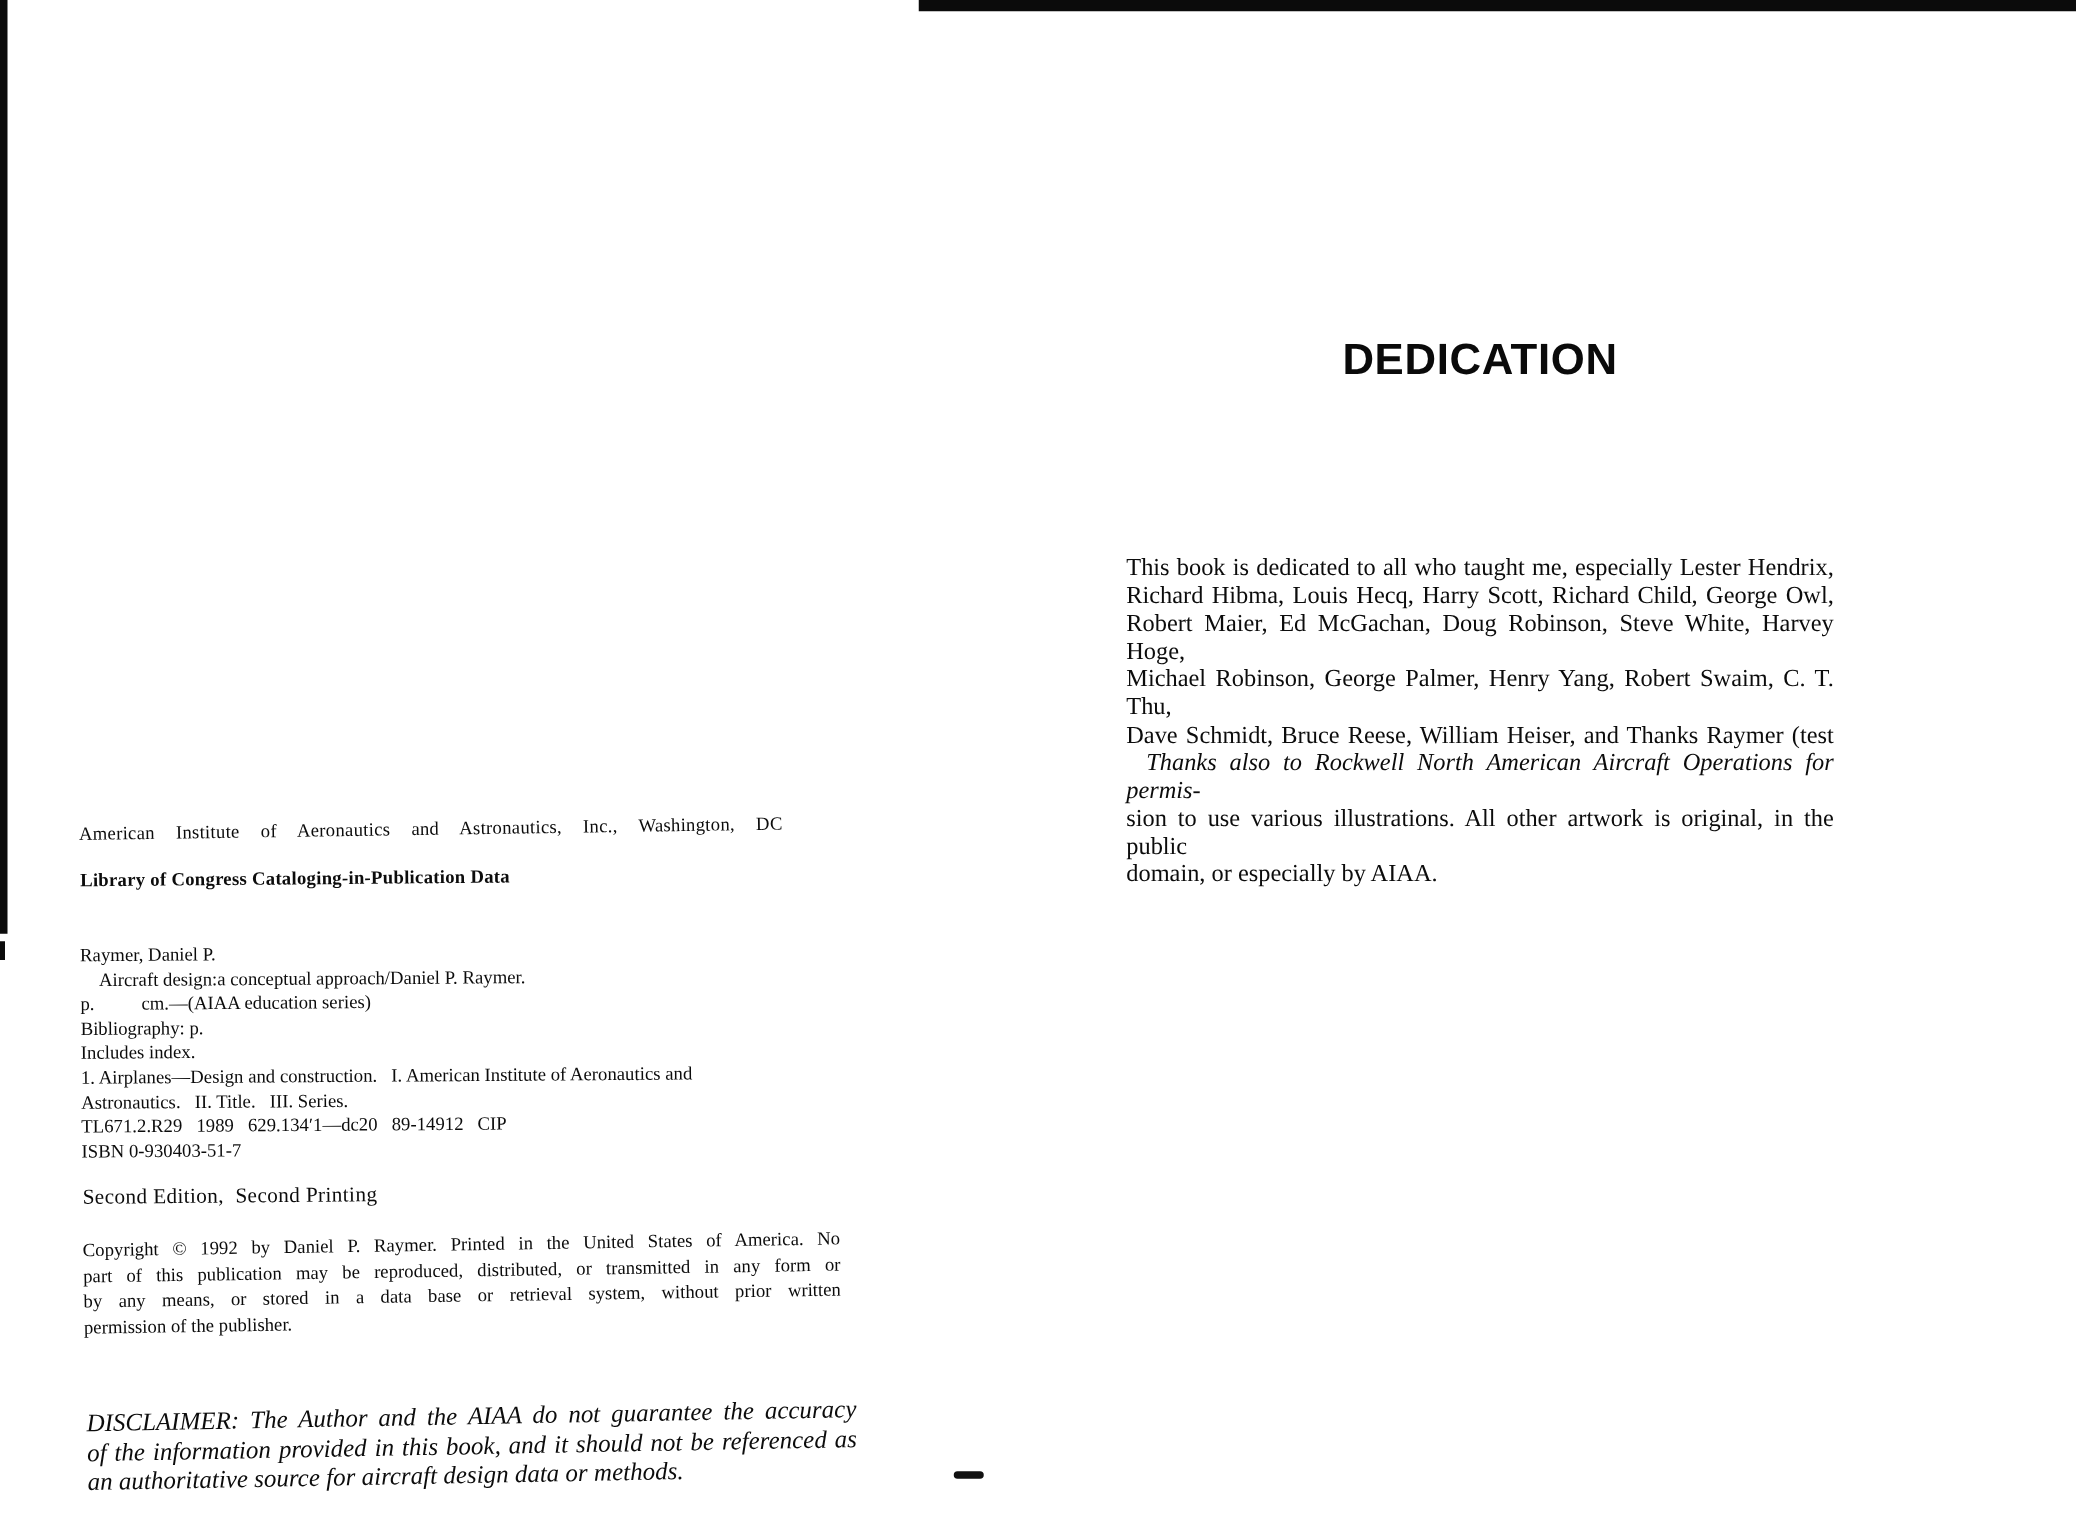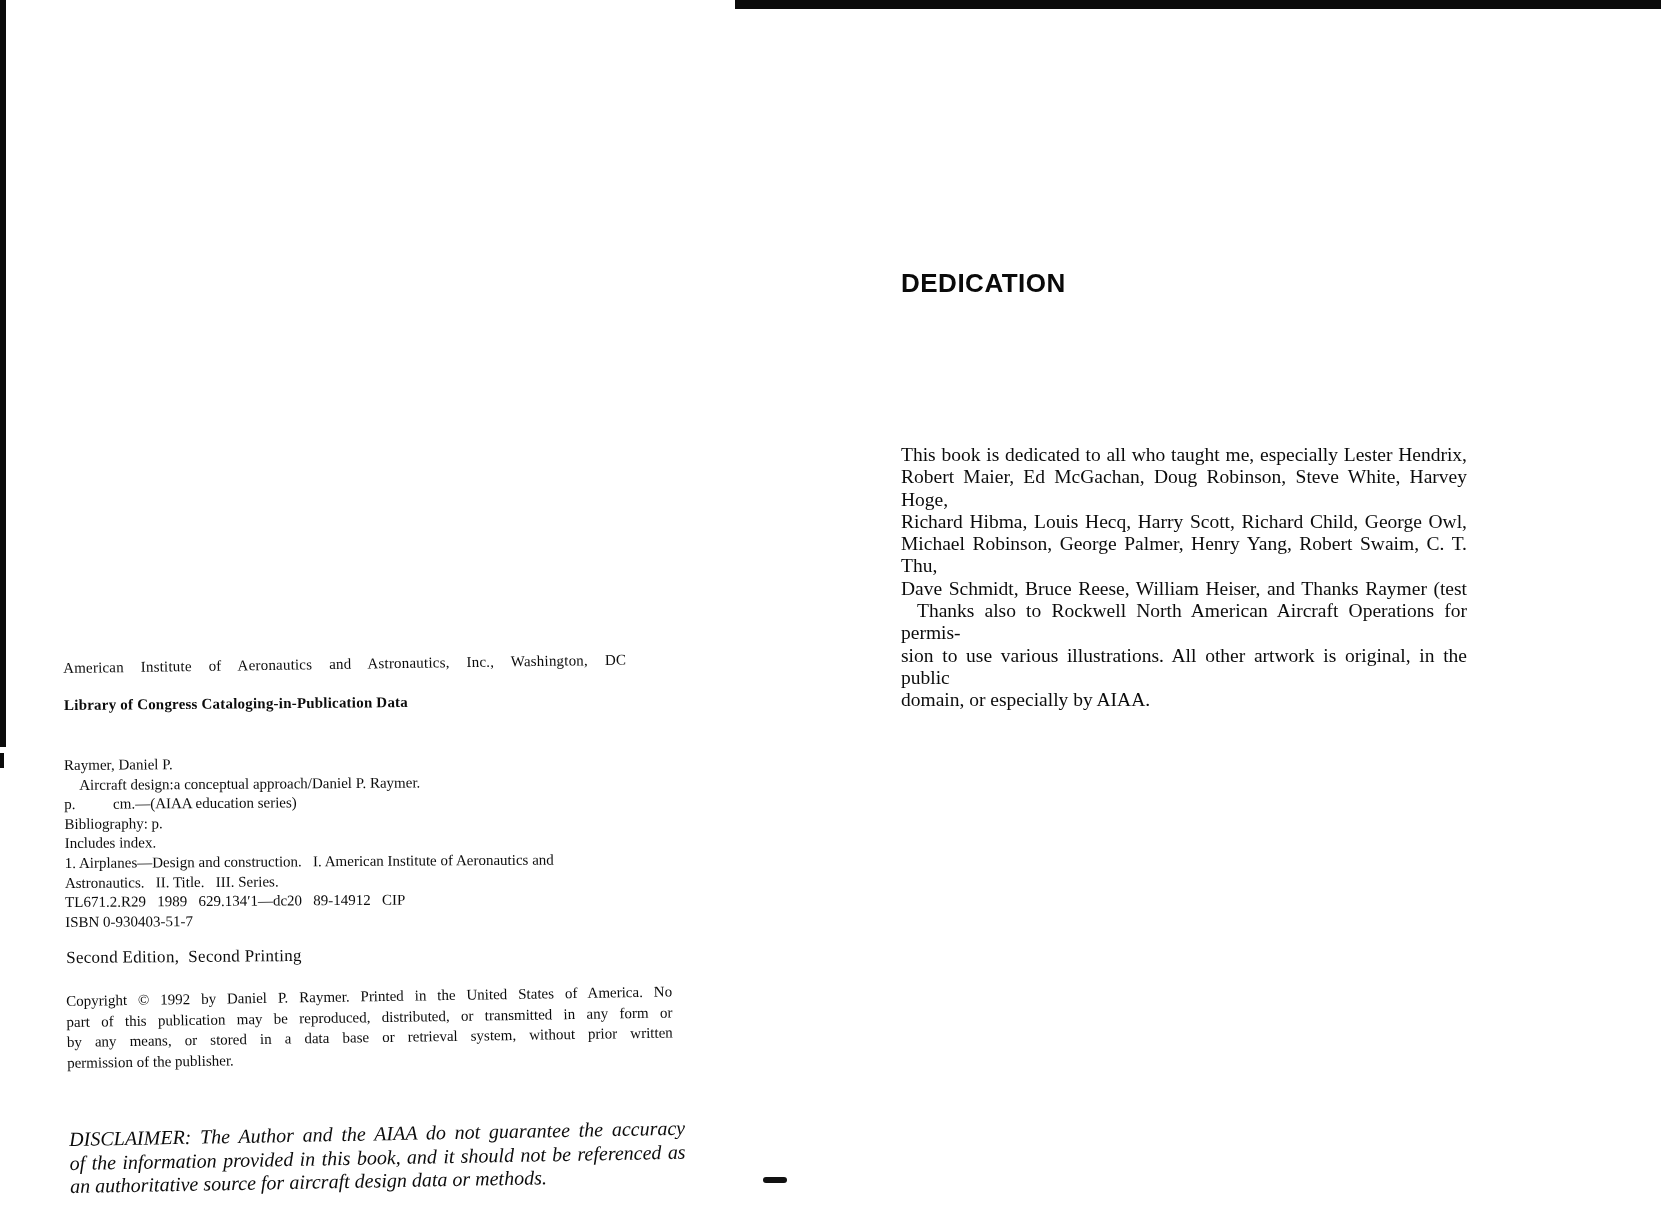--- a/index.html
+++ b/index.html
@@ -49,32 +49,32 @@
   }
   .disclaimer {
     position: absolute; left: 69px; top: 1128px; width: 616px;
     font-size: 20px; line-height: 23.5px; font-style: italic;
     transform: rotate(-1.05deg); transform-origin: left top;
   }
 
   
   .ded-heading {
     position: absolute; left: 901px; top: 268px; width: 566px; margin: 0;
-    text-align: left;
+    text-align: center;
     font-family: "Liberation Sans", "DejaVu Sans", sans-serif;
-    font-size: 26px; font-weight: 700; letter-spacing: 0.5px;
+    font-size: 35px; font-weight: 700; letter-spacing: 0.5px;
     color: #0a0a0a;
   }
   .ded-body {
     position: absolute; left: 901px; top: 444px; width: 566px;
     font-size: 19.5px; line-height: 22.3px;
   }
 
   .jl { text-align: justify; text-align-last: justify; }
-  .ind { text-indent: 16px; }
+  .ind { text-indent: 16px; font-style: italic; }
 </style>
 </head>
 <body>
 
 <div class="page">
 
   <div class="bar-left"></div>
   <div class="bar-left-tick"></div>
   <div class="bar-top"></div>
   <div class="dash-bottom"></div>
@@ -109,22 +109,22 @@
       <div class="jl">of the information provided in this book, and it should not be referenced as</div>
       <div>an authoritative source for aircraft design data or methods.</div>
     </div>
   </div>
 
   <div>
     <h1 class="ded-heading">DEDICATION</h1>
 
     <div class="ded-body">
       <div class="jl">This book is dedicated to all who taught me, especially Lester Hendrix,</div>
+      <div class="jl">Richard Hibma, Louis Hecq, Harry Scott, Richard Child, George Owl,</div>
       <div class="jl">Robert Maier, Ed McGachan, Doug Robinson, Steve White, Harvey Hoge,</div>
-      <div class="jl">Richard Hibma, Louis Hecq, Harry Scott, Richard Child, George Owl,</div>
       <div class="jl">Michael Robinson, George Palmer, Henry Yang, Robert Swaim, C. T. Thu,</div>
       <div class="jl">Dave Schmidt, Bruce Reese, William Heiser, and Thanks Raymer (test</div>
       <div class="jl ind">Thanks also to Rockwell North American Aircraft Operations for permis-</div>
       <div class="jl">sion to use various illustrations. All other artwork is original, in the public</div>
       <div>domain, or especially by AIAA.</div>
     </div>
   </div>
 
 </div>
 

